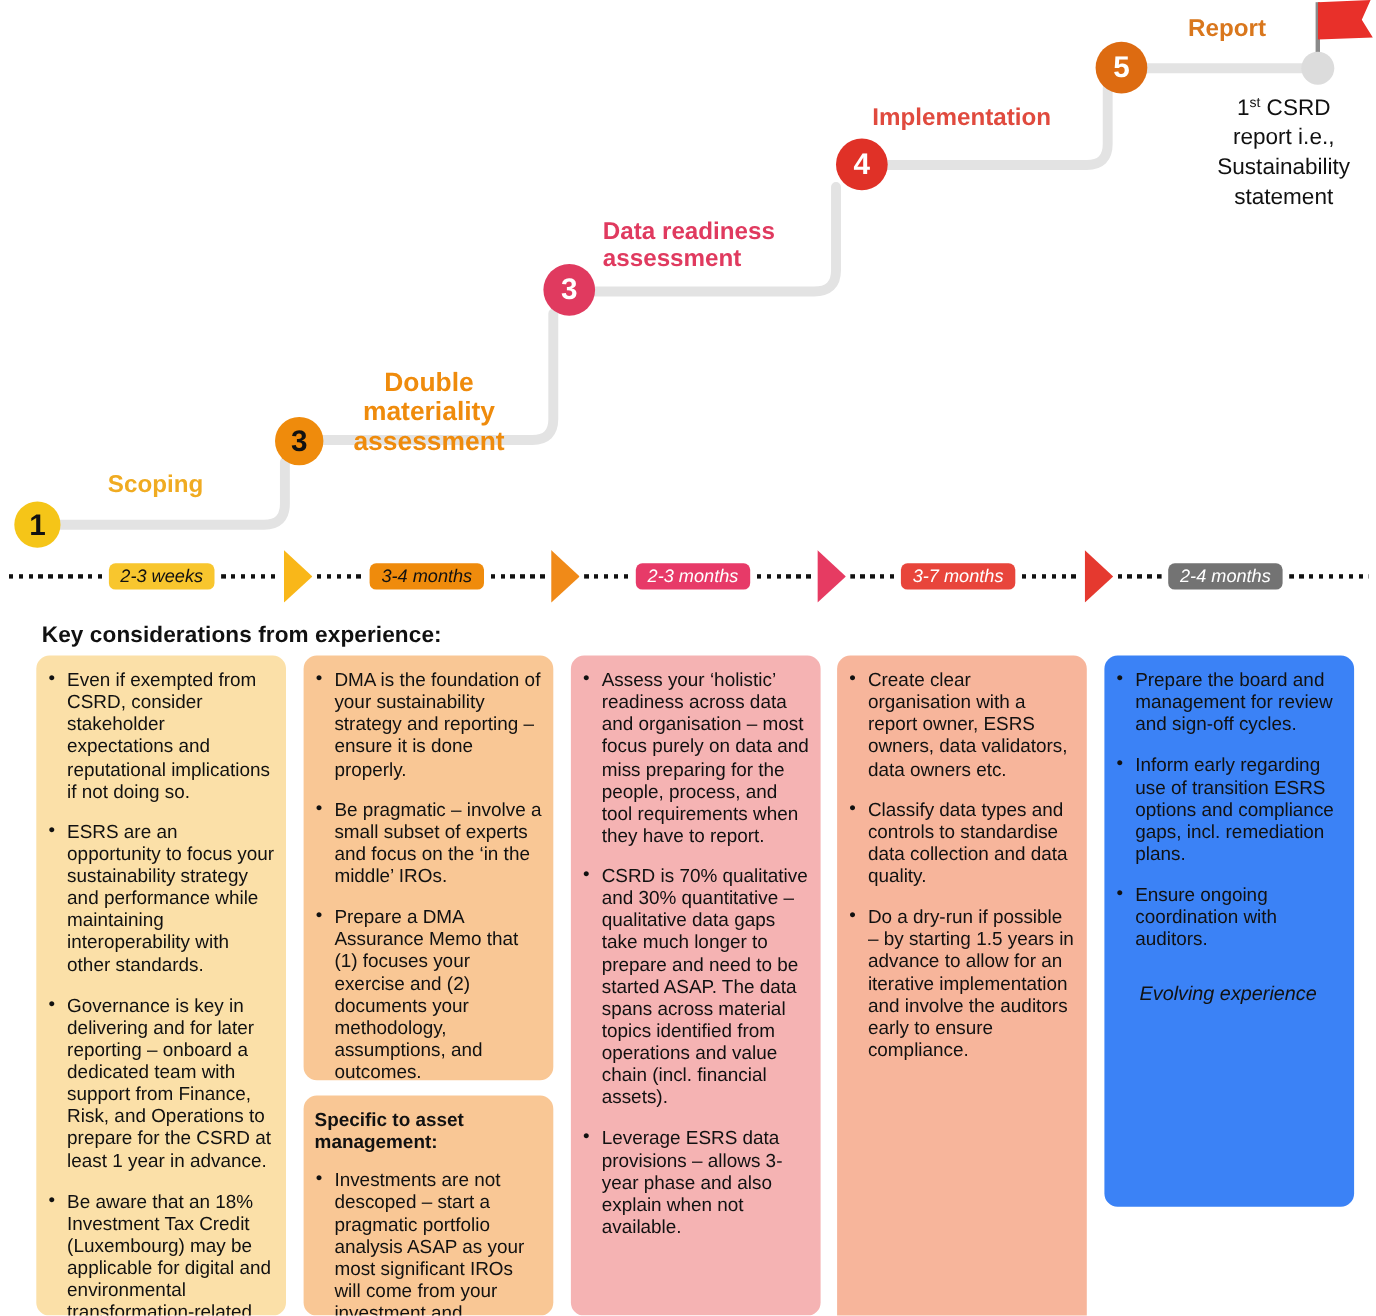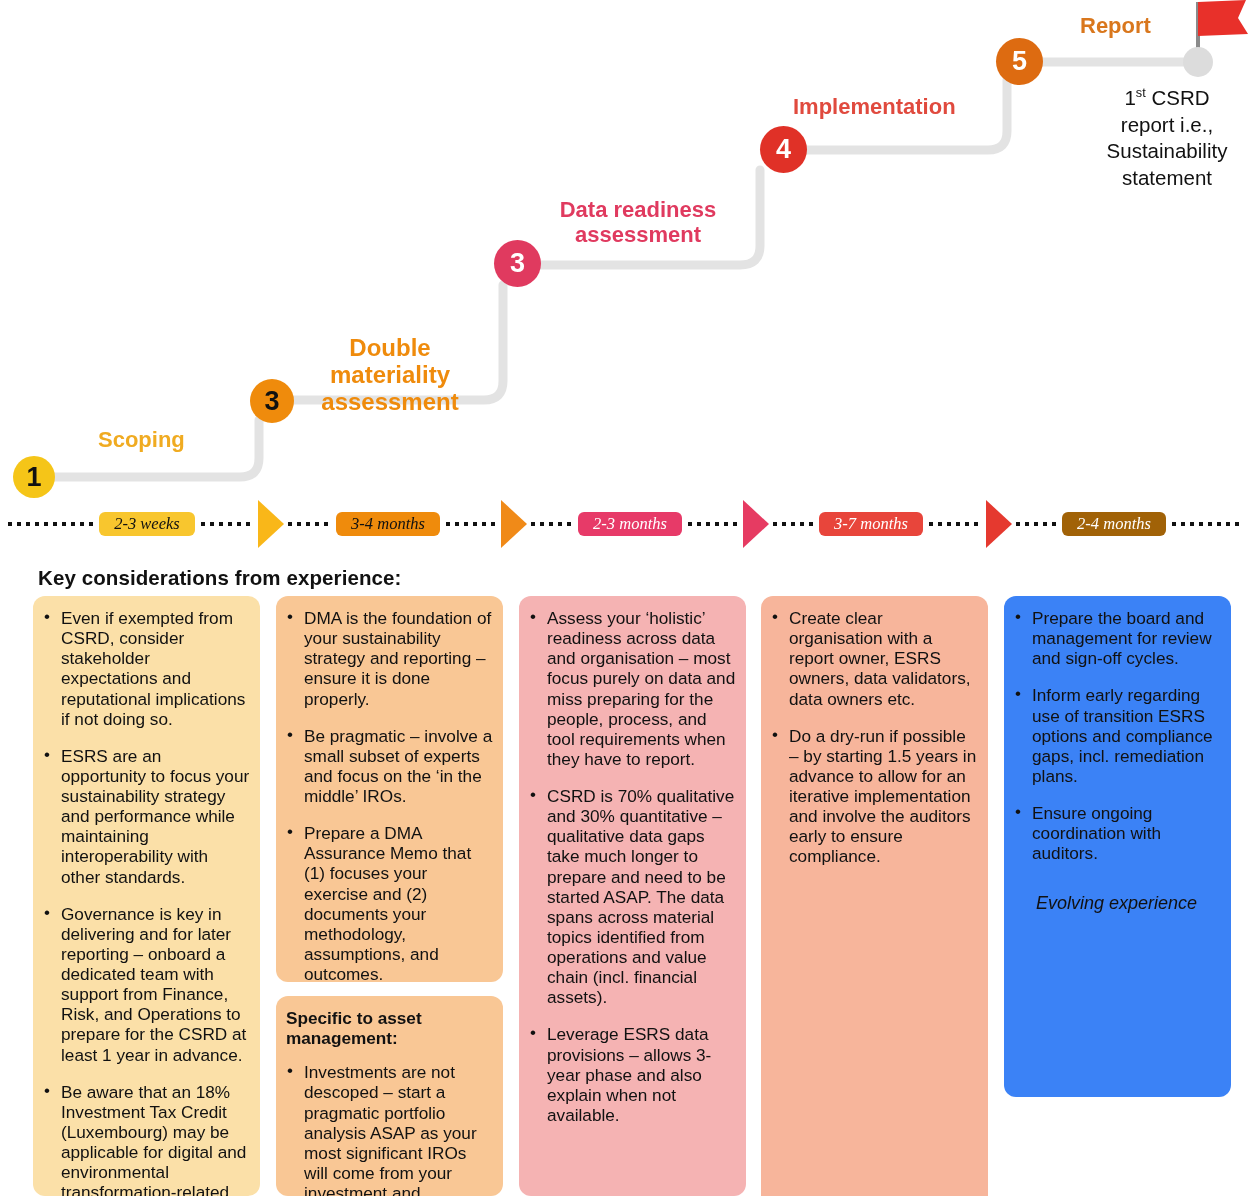--- a/index.html
+++ b/index.html
@@ -52,21 +52,21 @@
     position:absolute;
     text-align:center;
     font-size:20.5px;
     line-height:1.30;
     color:#111;
     z-index:6;
   }
   .final-caption sup{font-size:0.62em;vertical-align:super;margin-top:12px;}
 
   
-  #timeline{position:absolute;left:0;top:500px;width:1251px;height:60px;font-family:Liberation Serif, serif;}
+  #timeline{position:absolute;left:0;top:500px;width:1251px;height:60px;}
   .dot-line{
     position:absolute;
     height:4px;
     top:22px;
     background-image:repeating-linear-gradient(to right,#111 0 4px,transparent 4px 9px);
   }
   .duration-pill{
     position:absolute;
     height:24px;
     top:12px;
@@ -156,21 +156,21 @@
 
     <div class="step-circle" style="left: 13px; top: 456px; width: 42px; height: 42px; background: rgb(245, 197, 24); color: rgb(17, 17, 17);">1</div>
     <div class="step-circle" style="left: 250px; top: 379px; width: 44px; height: 44px; background: rgb(239, 139, 12); color: rgb(17, 17, 17);">3</div>
     <div class="step-circle" style="left: 494px; top: 240px; width: 47px; height: 47px; background: rgb(224, 58, 95); color: rgb(255, 255, 255);">3</div>
     <div class="step-circle" style="left: 760px; top: 126px; width: 47px; height: 47px; background: rgb(224, 49, 39); color: rgb(255, 255, 255);">4</div>
     <div class="step-circle" style="left: 996px; top: 38px; width: 47px; height: 47px; background: rgb(221, 107, 17); color: rgb(255, 255, 255);">5</div>
 
     <div class="step-label" style="left: 98px; top: 428px; font-size: 22px; text-align: left; color: rgb(240, 171, 33);">Scoping</div>
     <div class="step-label" style="left: 290px; top: 335px; font-size: 24px; text-align: center; width: 200px; color: rgb(239, 139, 12);">Double materiality
 assessment</div>
-    <div class="step-label" style="left: 548px; top: 198px; font-size: 22px; text-align: center; width: 180px; color: rgb(224, 58, 95);">Data readiness
+    <div class="step-label" style="left: 548px; top: 198px; font-size: 22px; width: 180px; color: rgb(224, 58, 95);">Data readiness
 assessment</div>
     <div class="step-label" style="left: 793px; top: 95px; font-size: 22px; text-align: left; color: rgb(224, 74, 62);">Implementation</div>
     <div class="step-label" style="left: 1080px; top: 14px; font-size: 22px; text-align: left; color: rgb(217, 119, 29);">Report</div>
 
     <div class="flag-pole" style="left:1196px;top:2px;height:60px;"></div>
     <svg style="position:absolute;left:1198px;top:0px;z-index:7;" width="52" height="42">
       <path d="M0,2 L48,0 L40,18 L50,34 L0,36 Z" fill="#e8302a"></path>
     </svg>
     <div class="final-dot" style="left:1183px;top:47px;"></div>
     <div class="final-caption" style="left:1083px;top:85px;width:168px;">
@@ -193,21 +193,21 @@
       <div class="dot-line" style="left: 1016px; width: 40px;"></div>
       <div class="dot-line" style="left: 1172px; width: 72px;"></div>
       <div class="chevron" style="left: 258px; background: rgb(249, 183, 25);"></div>
       <div class="chevron" style="left: 501px; background: rgb(240, 138, 24);"></div>
       <div class="chevron" style="left: 743px; background: rgb(230, 59, 98);"></div>
       <div class="chevron" style="left: 986px; background: rgb(229, 57, 47);"></div>
       <div class="duration-pill" style="left: 99.3px; width: 95.4px; background: rgb(248, 198, 46); color: rgb(17, 17, 17);">2-3 weeks</div>
       <div class="duration-pill" style="left: 336px; width: 104px; background: rgb(239, 139, 12); color: rgb(17, 17, 17);">3-4 months</div>
       <div class="duration-pill" style="left: 578px; width: 104px; background: rgb(231, 58, 104); color: rgb(255, 255, 255);">2-3 months</div>
       <div class="duration-pill" style="left: 819px; width: 104px; background: rgb(232, 69, 59); color: rgb(255, 255, 255);">3-7 months</div>
-      <div class="duration-pill" style="left: 1062px; width: 104px; background: #a16207; color: rgb(255, 255, 255);">2-4 months</div>
+      <div class="duration-pill" style="left: 1062px; width: 104px; background: #737373; color: rgb(255, 255, 255);">2-4 months</div>
     </div>
 
   <div id="cards">
     <div id="key-title">Key considerations from experience:</div>
   <div class="card" style="left: 33px; top: 36px; width: 227px; height: 600px; background: rgb(251, 224, 168);">
         <ul>
           <li>Even if exempted from CSRD, consider stakeholder expectations and reputational implications if not doing so.</li>
           <li>ESRS are an opportunity to focus your sustainability strategy and performance while maintaining interoperability with other standards.</li>
           <li>Governance is key in delivering and for later reporting – onboard a dedicated team with support from Finance, Risk, and Operations to prepare for the CSRD at least 1 year in advance.</li>
           <li>Be aware that an 18% Investment Tax Credit (Luxembourg) may be applicable for digital and environmental transformation-related costs.</li>
@@ -230,20 +230,21 @@
       <div class="card" style="left: 519px; top: 36px; width: 227px; height: 600px; background: rgb(245, 179, 179);">
         <ul>
           <li>Assess your ‘holistic’ readiness across data and organisation – most focus purely on data and miss preparing for the people, process, and tool requirements when they have to report.</li>
           <li>CSRD is 70% qualitative and 30% quantitative – qualitative data gaps take much longer to prepare and need to be started ASAP. The data spans across material topics identified from operations and value chain (incl. financial assets).</li>
           <li>Leverage ESRS data provisions – allows 3-year phase and also explain when not available.</li>
         </ul>
       </div>
       <div class="card" style="left: 761px; top: 36px; width: 227px; height: 626px; background: rgb(247, 181, 155);">
         <ul>
           <li>Create clear organisation with a report owner, ESRS owners, data validators, data owners etc.</li>
+          <li>Classify data types and controls to standardise data collection and data quality.</li>
           <li>Do a dry-run if possible – by starting 1.5 years in advance to allow for an iterative implementation and involve the auditors early to ensure compliance.</li>
         </ul>
       </div>
       <div class="card" style="left: 1004px; top: 36px; width: 227px; height: 501px; background: #3b82f6;">
         <ul>
           <li>Prepare the board and management for review and sign-off cycles.</li>
           <li>Inform early regarding use of transition ESRS options and compliance gaps, incl. remediation plans.</li>
           <li>Ensure ongoing coordination with auditors.</li>
         </ul>
         <div class="evolving">Evolving experience</div>

